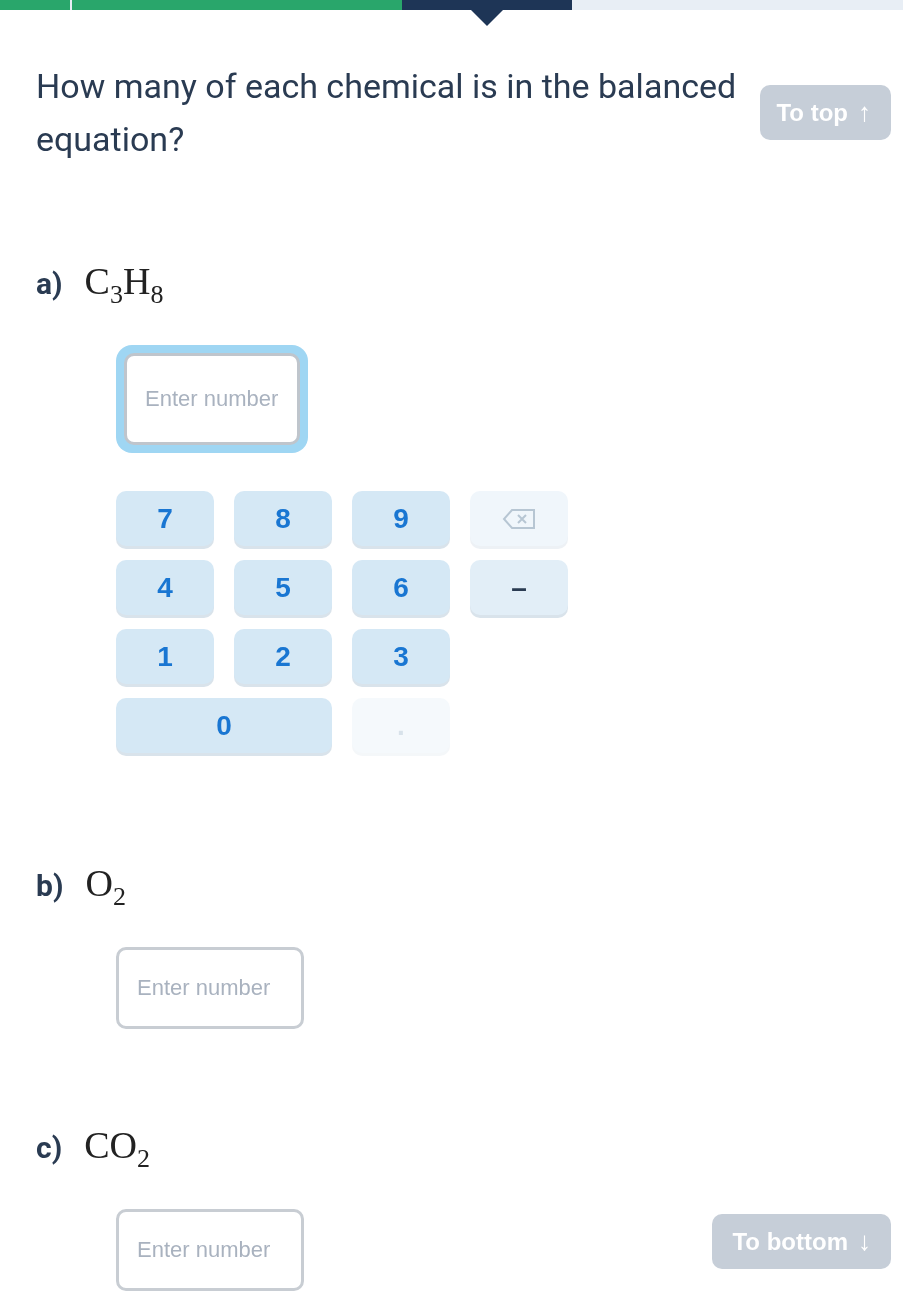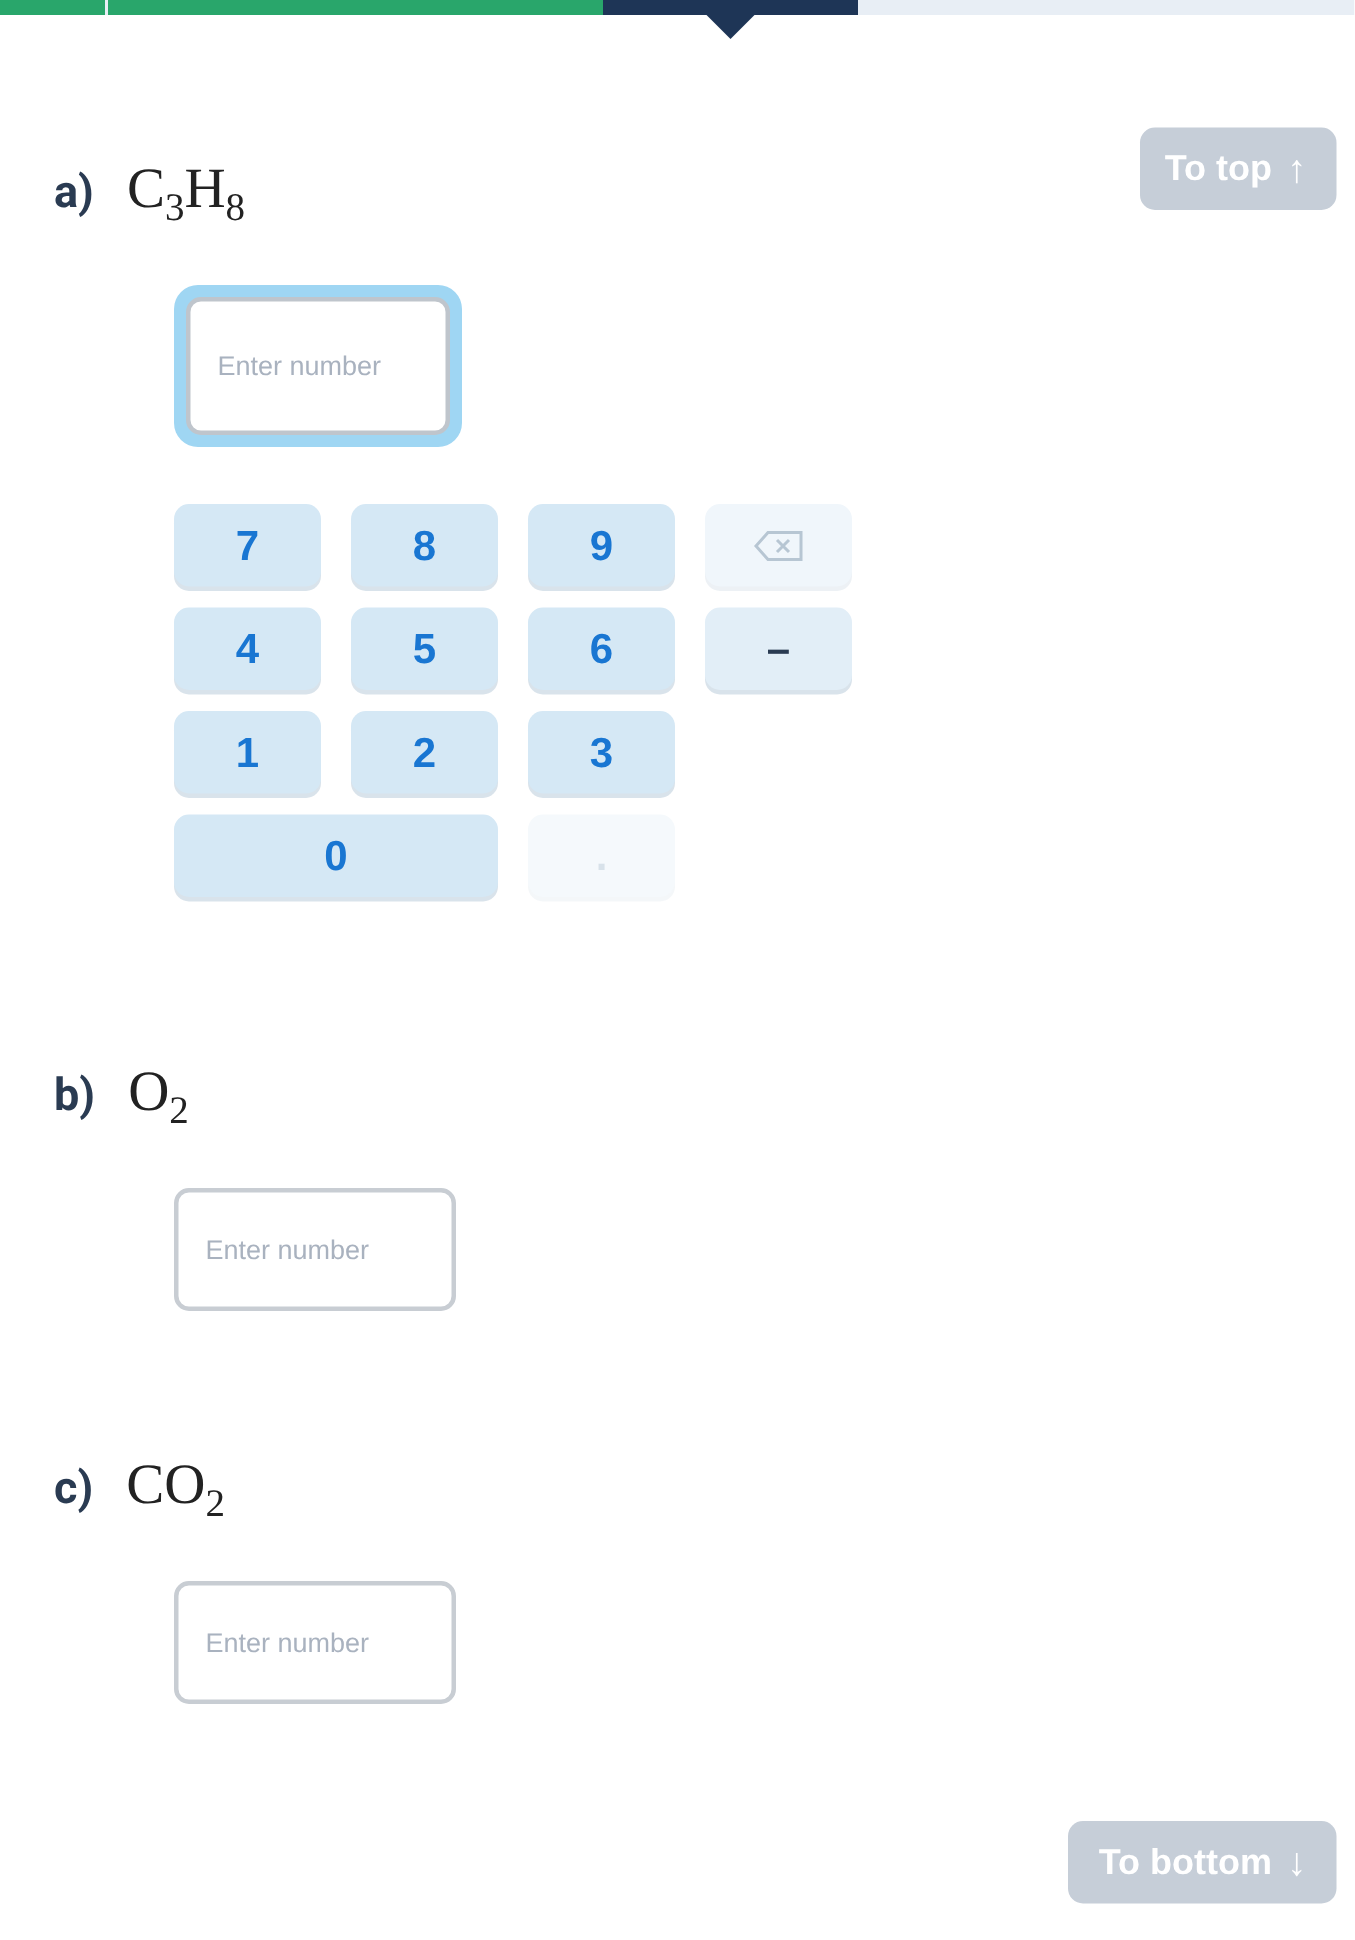--- a/index.html
+++ b/index.html
@@ -72,21 +72,21 @@
       line-height: 0;
     }
     .answer-row {
       margin-left: 80px;
     }
     .answer-input {
       width: 188px;
       height: 82px;
       border: 3px solid #c8cdd3;
       border-radius: 10px;
-      font-size: 18px;
+      font-size: 22px;
       padding: 0 18px;
       color: #49566b;
       outline: none;
       background: #fff;
     }
     .answer-input::placeholder {
       color: #a9b2bf;
       font-weight: 400;
     }
     .answer-input.focused {
@@ -181,20 +181,21 @@
   </div>
   <div class="progress-segment seg-rest"></div>
 </div>
 
 <button class="scroll-btn top-btn">
   <span>To top</span>
   <span class="arrow-up">↑</span>
 </button>
 
 <div class="content">
+  <div class="question-text">How many of each chemical is in the balanced equation?</div>
 
   <div class="part">
     <div class="part-header">
       <span class="part-label">a)</span>
       <span class="chem">
         <span>C</span><sub>3</sub><span>H</span><sub>8</sub>
       </span>
     </div>
     <div class="answer-row">
       <span class="focused-outer">

